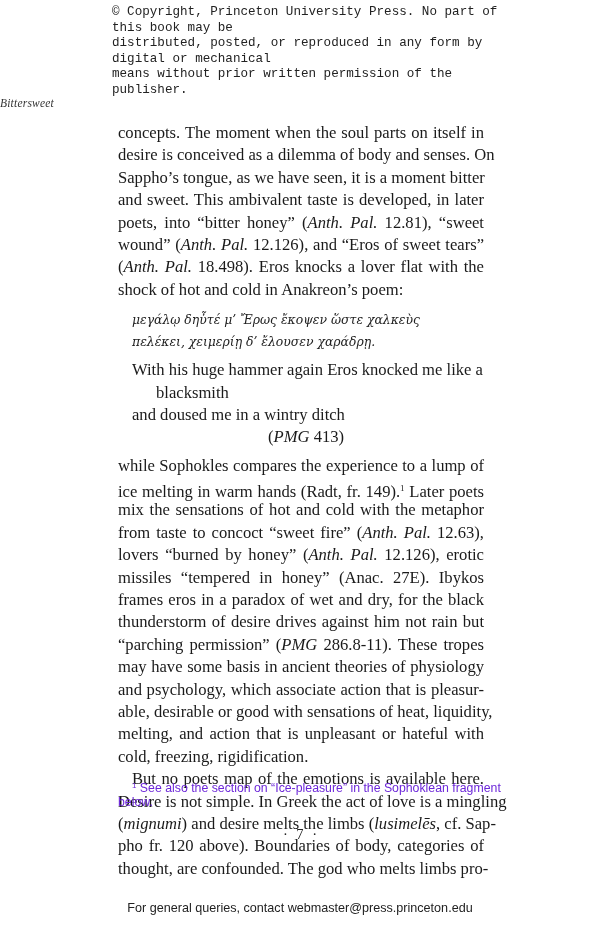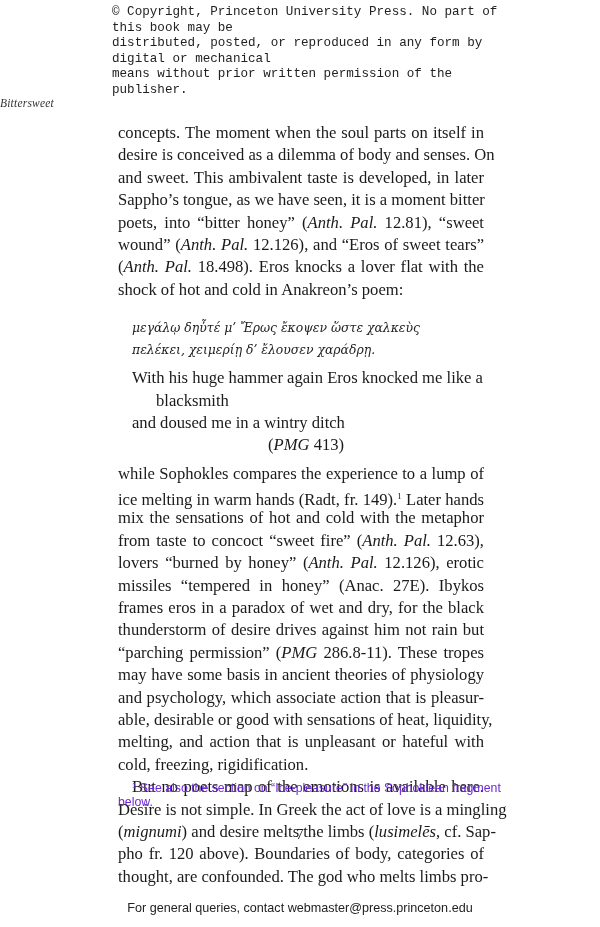--- a/index.html
+++ b/index.html
@@ -11,21 +11,21 @@
   .running-head {
     position: absolute; left: 0; width: 600px; top: 97px; text-align: left;
     font-family: "Liberation Serif", serif; font-style: italic; font-size: 11.5px; color: #333; letter-spacing: 0.2px;
   }
   .page {
     position: absolute; left: 118px; top: 122px; width: 366px;
     font-family: "Liberation Serif", serif; font-size: 16.6px; line-height: 22.4px; color: #1a1a1a;
   }
   .line { display: block; white-space: nowrap; text-align: justify; text-align-last: justify; height: 22.4px; }
   .line.last { text-align-last: left; }
-  .greek { font-family: "DejaVu Serif", serif; font-style: italic; font-size: 12.4px; line-height: 22px; padding-left: 14px; margin-top: 16px; color: #222; }
+  .greek { font-family: "DejaVu Serif", serif; font-style: italic; font-size: 12.4px; line-height: 22px; padding-left: 14px; margin-top: 8px; color: #222; }
   .greek .line { text-align-last: left; height: 22px; }
   .verse { padding-left: 14px; margin-top: 6px; }
   .verse .line { text-align-last: left; }
   .verse .indent { padding-left: 24px; }
   .verse .cite { padding-left: 136px; }
   .para2 { margin-top: 6px; }
   .indent-first { padding-left: 14px; }
   .footnote {
     position: absolute; left: 118px; top: 777px; width: 366px;
     font-family: Liberation Sans, sans-serif; font-size: 12.3px; line-height: 17px; color: #6d28d9;
@@ -51,43 +51,43 @@
   <div>distributed, posted, or reproduced in any form by digital or mechanical</div>
   <div>means without prior written permission of the publisher.</div>
 </div>
 
 <div class="running-head">Bittersweet</div>
 
 <div class="page">
   <div>
     <span class="line">concepts. The moment when the soul parts on itself in</span>
     <span class="line">desire is conceived as a dilemma of body and senses. On</span>
+    <span class="line">Sappho’s tongue, as we have seen, it is a moment bitter</span>
     <span class="line">and sweet. This ambivalent taste is developed, in later</span>
-    <span class="line">Sappho’s tongue, as we have seen, it is a moment bitter</span>
     <span class="line"><span>poets, into “bitter honey” (</span><i>Anth. Pal.</i><span> 12.81), “sweet</span></span>
     <span class="line"><span>wound” (</span><i>Anth. Pal.</i><span> 12.126), and “Eros of sweet tears”</span></span>
     <span class="line"><span>(</span><i>Anth. Pal.</i><span> 18.498). Eros knocks a lover flat with the</span></span>
     <span class="line last">shock of hot and cold in Anakreon’s poem:</span>
   </div>
 
   <div class="greek">
     <span class="line">μεγάλῳ δηὖτέ μ’ Ἔρως ἔκοψεν ὥστε χαλκεὺς</span>
     <span class="line">πελέκει, χειμερίῃ δ’ ἔλουσεν χαράδρῃ.</span>
   </div>
 
   <div class="verse">
     <span class="line">With his huge hammer again Eros knocked me like a</span>
     <span class="line indent">blacksmith</span>
     <span class="line">and doused me in a wintry ditch</span>
     <span class="line cite"><span>(</span><i>PMG</i><span> 413)</span></span>
   </div>
 
   <div class="para2">
     <span class="line">while Sophokles compares the experience to a lump of</span>
-    <span class="line"><span>ice melting in warm hands (Radt, fr. 149).</span><sup class="fn">1</sup><span> Later hands</span></span>
+    <span class="line"><span>ice melting in warm hands (Radt, fr. 149).</span><sup class="fn">1</sup><span> Later poets</span></span>
     <span class="line">mix the sensations of hot and cold with the metaphor</span>
     <span class="line"><span>from taste to concoct “sweet fire” (</span><i>Anth. Pal.</i><span> 12.63),</span></span>
     <span class="line"><span>lovers “burned by honey” (</span><i>Anth. Pal.</i><span> 12.126), erotic</span></span>
     <span class="line">missiles “tempered in honey” (Anac. 27E). Ibykos</span>
     <span class="line">frames eros in a paradox of wet and dry, for the black</span>
     <span class="line">thunderstorm of desire drives against him not rain but</span>
     <span class="line"><span>“parching permission” (</span><i>PMG</i><span> 286.8-11). These tropes</span></span>
     <span class="line">may have some basis in ancient theories of physiology</span>
     <span class="line">and psychology, which associate action that is pleasur-</span>
     <span class="line">able, desirable or good with sensations of heat, liquidity,</span>

